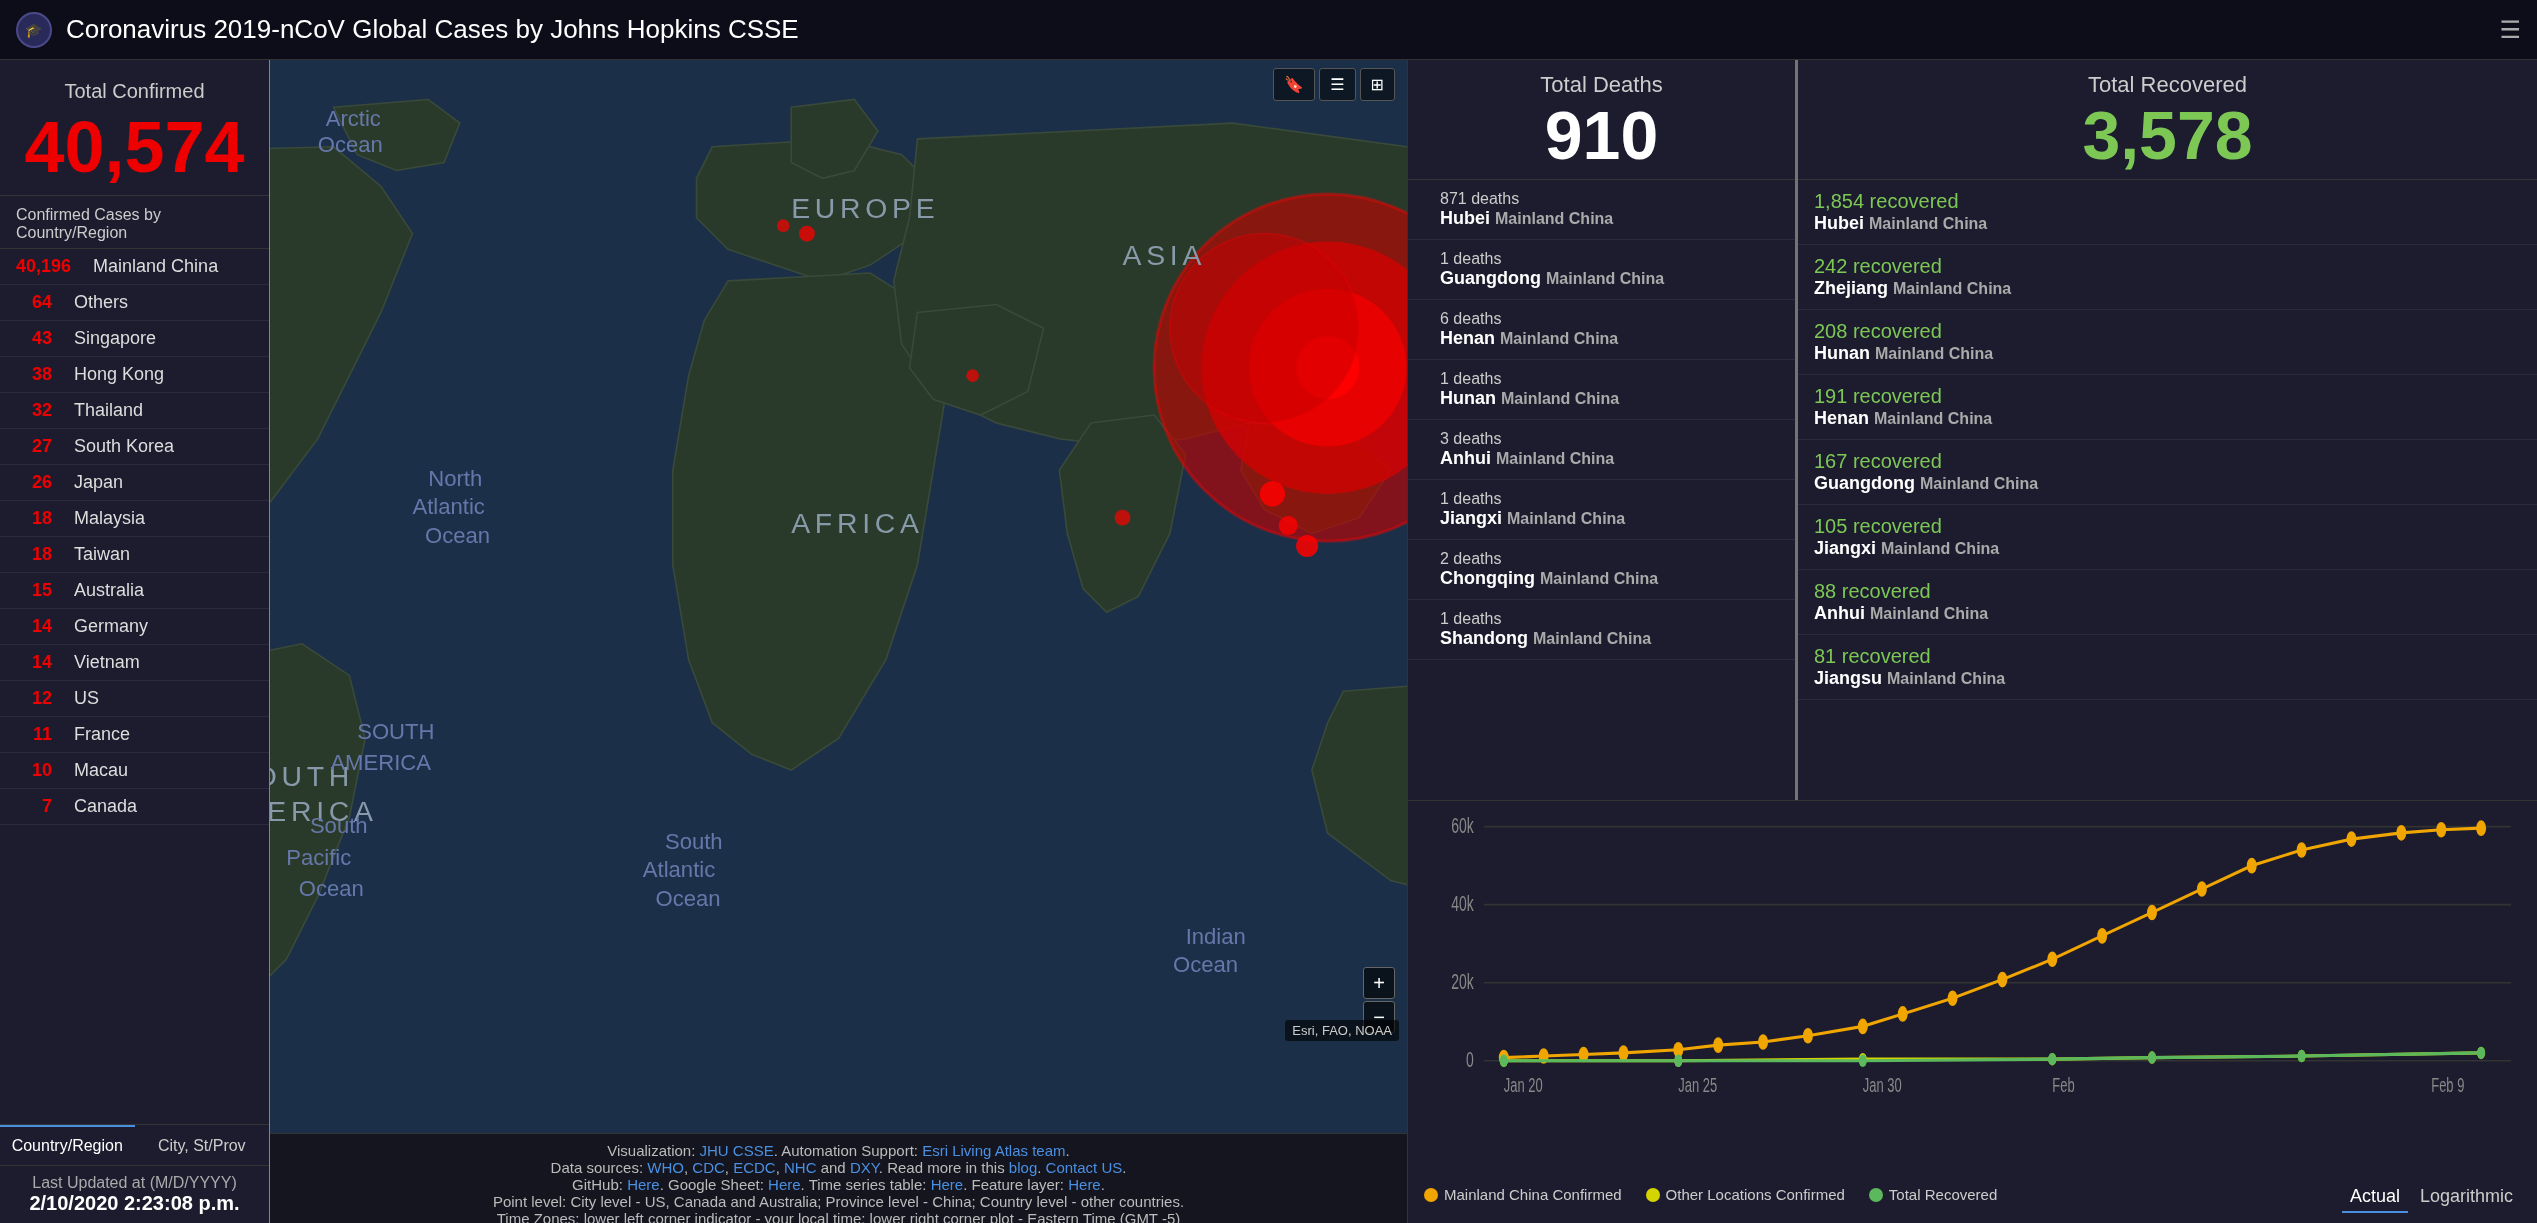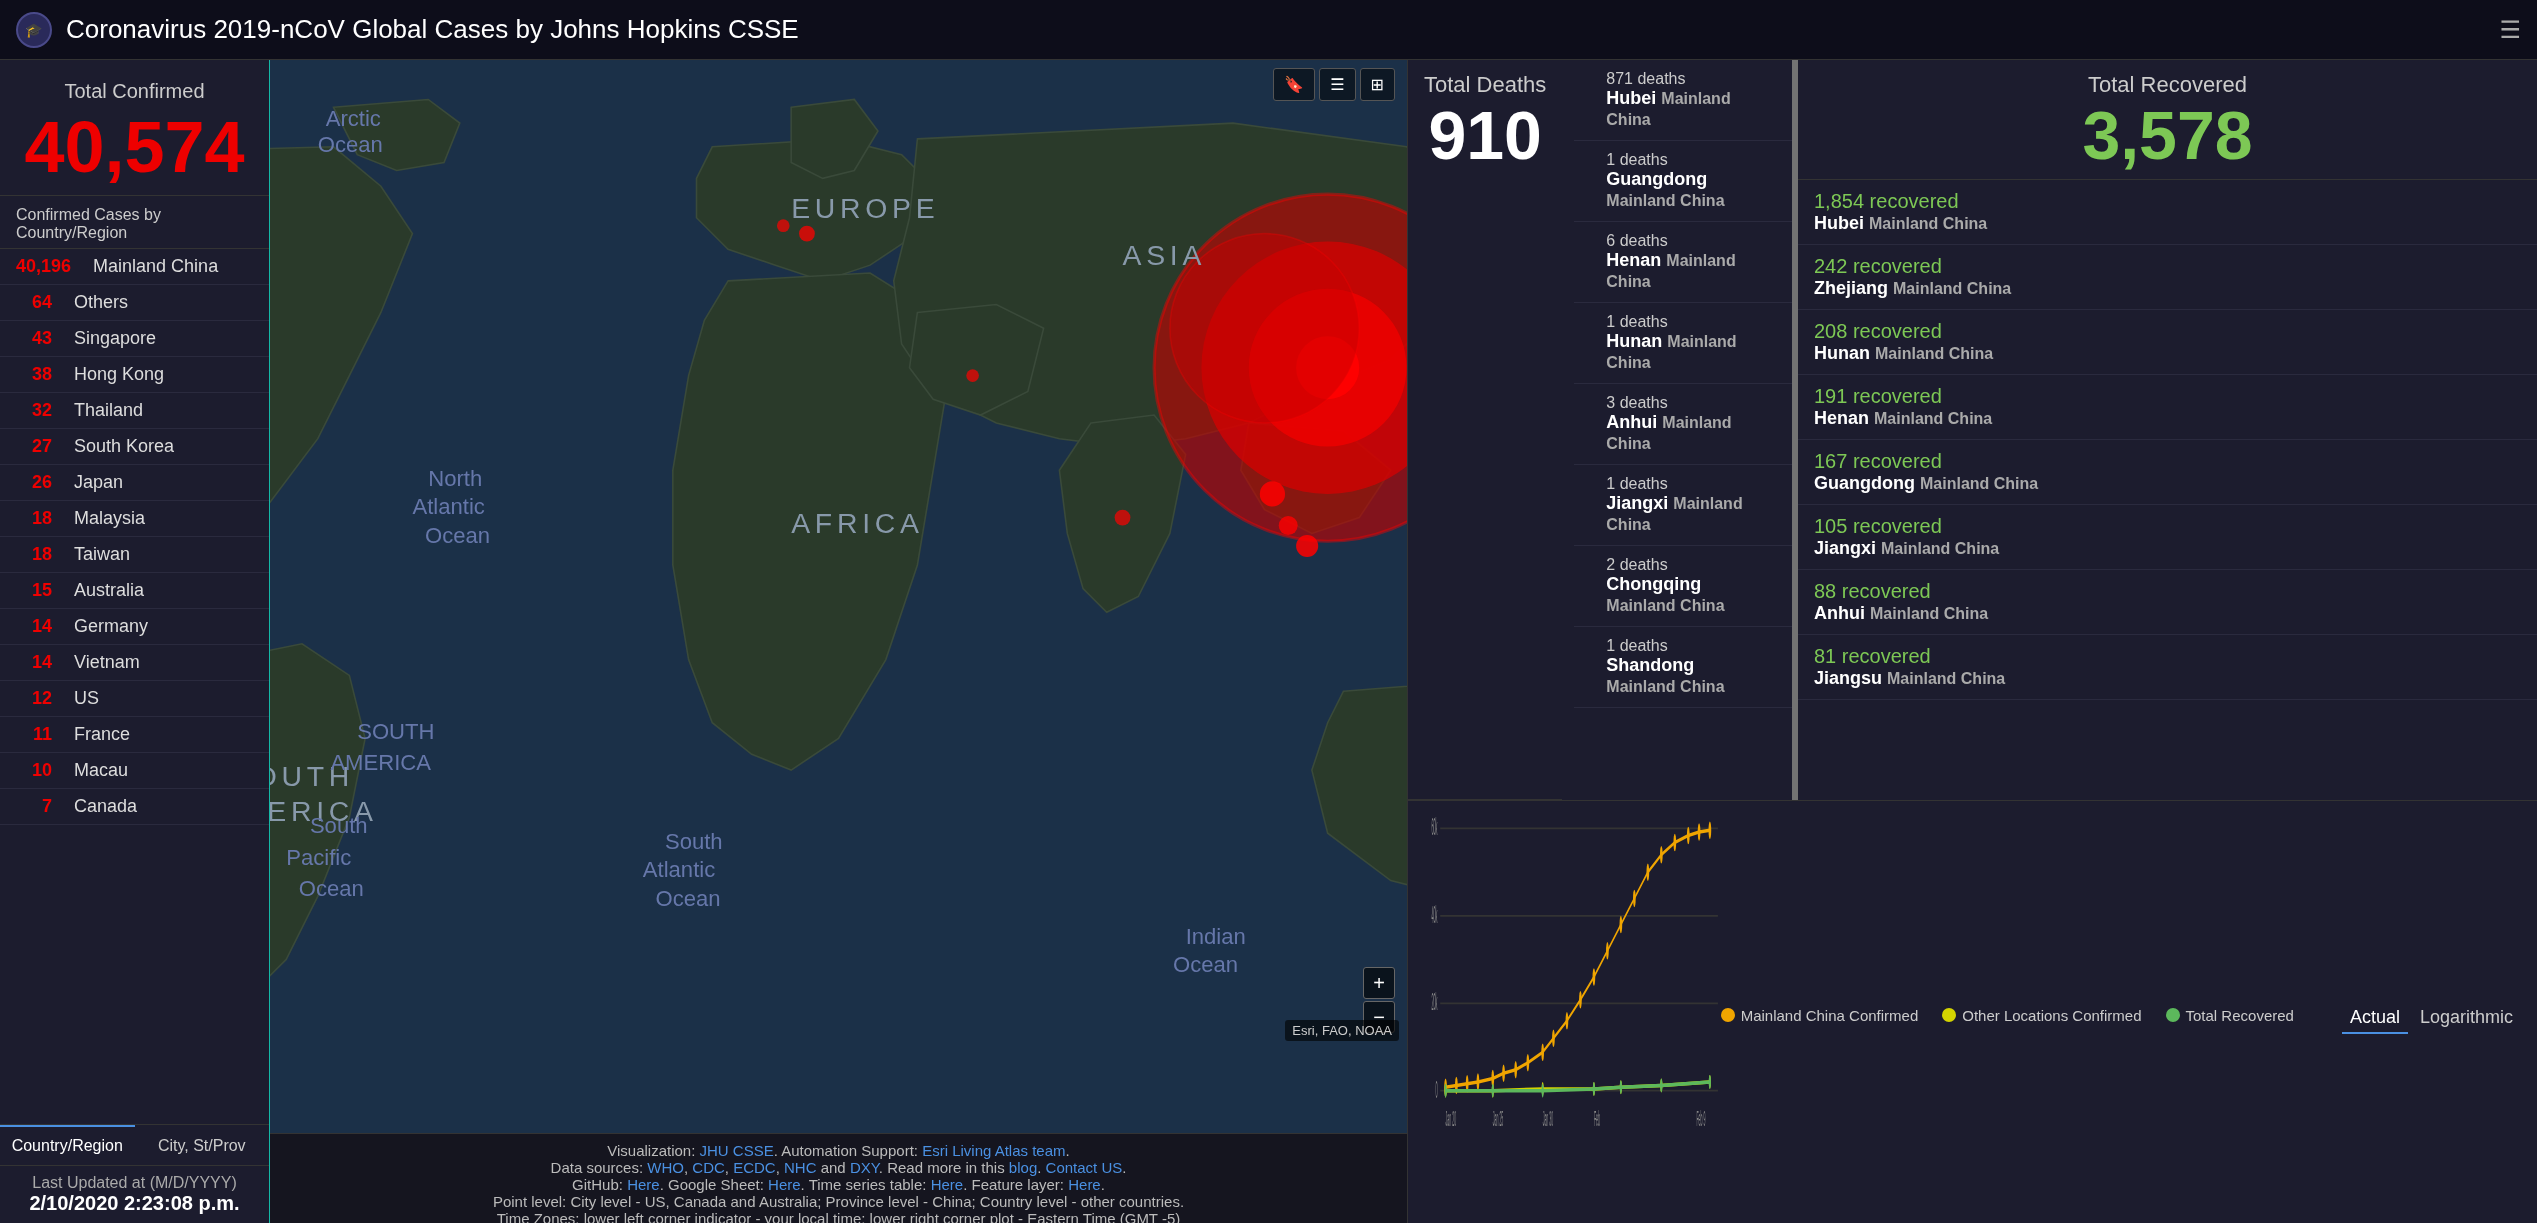--- a/index.html
+++ b/index.html
@@ -212,24 +212,23 @@
     }
 
     
     #stats-top {
       display: flex;
       height: 740px;
     }
 
     #deaths-panel {
       width: 390px;
-      border-right: 6px solid #737373;
-      display: flex;
-      flex-direction: row;
-      gap: 12px;
+      border-right: 3px solid #737373;
+      display: flex;
+      flex-direction: column;
     }
     #deaths-panel .panel-header {
       padding: 12px 16px 6px;
       border-bottom: 1px solid #333;
       text-align: center;
     }
     #deaths-panel .panel-title {
       font-size: 22px;
       color: #ccc;
     }
@@ -302,21 +301,21 @@
       color: #aaa;
       font-size: 16px;
     }
 
     
     #chart-area {
       flex: 1;
       background: #1c1c2e;
       border-top: 1px solid #333;
       display: flex;
-      flex-direction: row;
+      flex-direction: column;
       padding: 10px 16px;
     }
     #chart-svg-container {
       flex: 1;
       position: relative;
     }
     #chart-legend {
       display: flex;
       align-items: center;
       gap: 24px;

